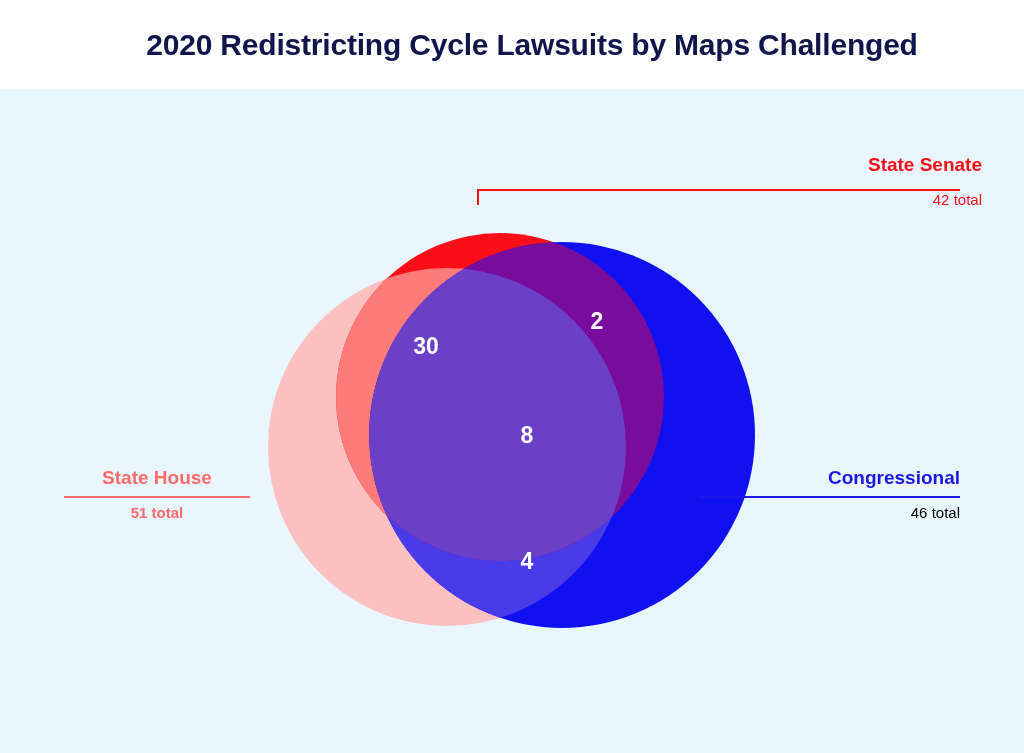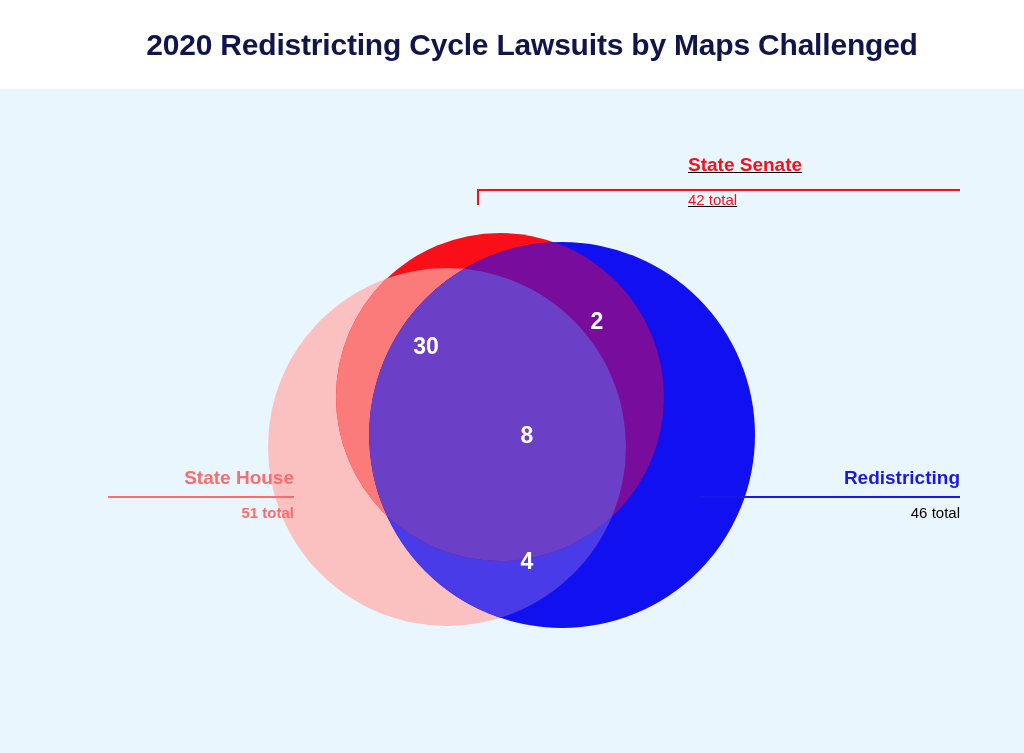--- a/index.html
+++ b/index.html
@@ -76,46 +76,45 @@
   }
   .legend-total {
     font-size: 15px;
     font-weight: 400;
     line-height: 20px;
     white-space: nowrap;
   }
 
   
   #legend-state-senate {
-    left: 688px;
+    left: 722px;
     top: 64px;
     width: 260px;
-    text-decoration: underline;
+    text-align: right;
   }
   #legend-state-senate .legend-title { color: #FA0F19; }
   #legend-state-senate .legend-total { color: #FA0F19; }
 
   
   #legend-congressional {
     left: 700px;
     top: 377px;
     width: 260px;
     text-align: right;
   }
   #legend-congressional .legend-title { color: #1B17E6; }
   #legend-congressional .legend-rule  { background: #1B17E6; }
   #legend-congressional .legend-total { color: #000000; }
 
   
   #legend-state-house {
     left: 64px;
     top: 377px;
     width: 186px;
-    text-align: right;
-    margin-left: 44px;
+    text-align: center;
   }
   #legend-state-house .legend-title { color: #FB6C6C; }
   #legend-state-house .legend-rule  { background: #FB6C6C; }
   #legend-state-house .legend-total { color: #FB6C6C; font-weight: bold; }
 
   
   #legend-state-senate .legend-rule { background: transparent; }
 
   .venn-count {
     font-size: 23px;
@@ -190,21 +189,21 @@
       <text x="527" y="474" text-anchor="middle" dominant-baseline="middle" class="venn-count">4</text>
     </svg>
 
     <div class="legend" id="legend-state-senate">
       <div class="legend-title">State Senate</div>
       <div class="legend-rule"></div>
       <div class="legend-total">42 total</div>
     </div>
 
     <div class="legend" id="legend-congressional">
-      <div class="legend-title">Redistricting</div>
+      <div class="legend-title">Congressional</div>
       <div class="legend-rule"></div>
       <div class="legend-total">46 total</div>
     </div>
 
     <div class="legend" id="legend-state-house">
       <div class="legend-title">State House</div>
       <div class="legend-rule"></div>
       <div class="legend-total">51 total</div>
     </div>
 

